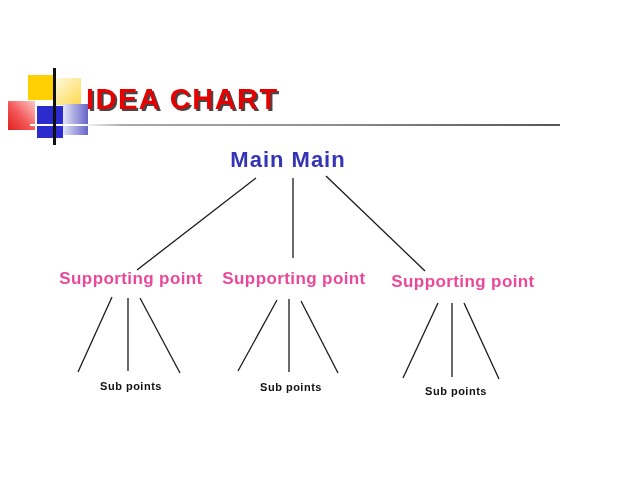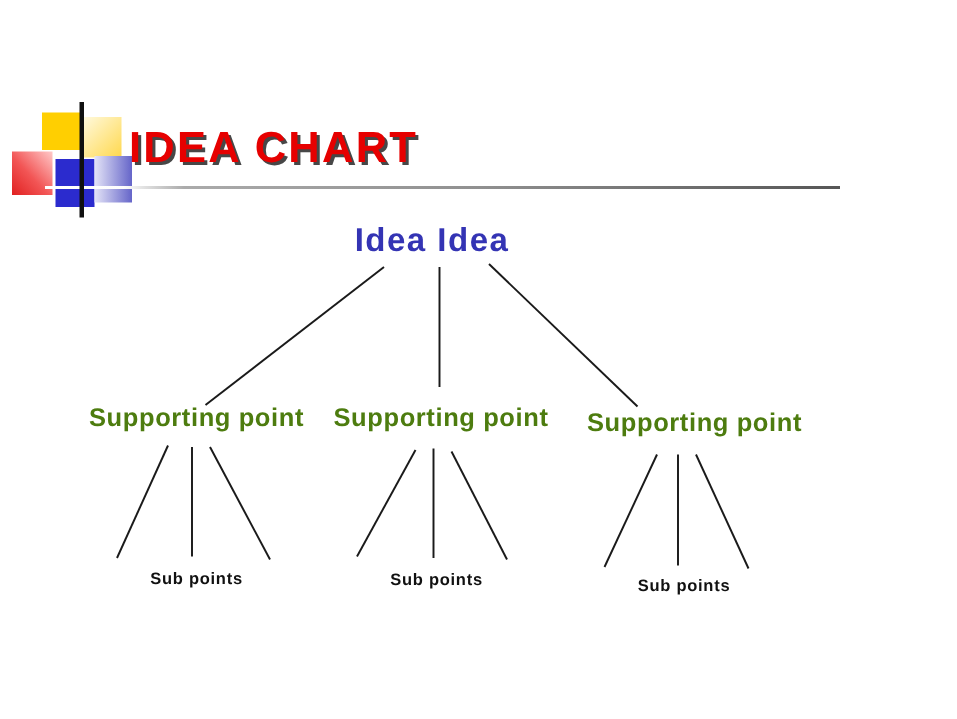--- a/index.html
+++ b/index.html
@@ -57,21 +57,21 @@
     white-space: nowrap;
     font-weight: bold;
     z-index: 4;
   }
   .main-idea {
     left: 288px; top: 147px;
     font-size: 22px;
     letter-spacing: 1px;
     color: #3434B4;
   }
-  .supporting { font-size: 17px; letter-spacing: 0.4px; color: #4d7c0f; }
+  .supporting { font-size: 17px; letter-spacing: 0.4px; color: #ec4899; }
   .sup-1 { left: 131px; top: 269px; }
   .sup-2 { left: 294px; top: 269px; }
   .sup-3 { left: 463px; top: 272px; }
   .subpts { font-size: 11px; letter-spacing: 0.5px; color: #111111; }
   .sub-1 { left: 131px; top: 380px; }
   .sub-2 { left: 291px; top: 381px; }
   .sub-3 { left: 456px; top: 385px; }
 
   .lines-layer {
     position: absolute; left: 0; top: 0; width: 638px; height: 479px;
@@ -109,21 +109,21 @@
 
     <line x1="277" y1="300" x2="238" y2="371"></line>
     <line x1="289" y1="299" x2="289" y2="372"></line>
     <line x1="301" y1="301" x2="338" y2="373"></line>
 
     <line x1="438" y1="303" x2="403" y2="378"></line>
     <line x1="452" y1="303" x2="452" y2="377"></line>
     <line x1="464" y1="303" x2="499" y2="379"></line>
   </svg>
 
-  <div class="lbl main-idea">Idea Idea</div>
+  <div class="lbl main-idea">Main Main</div>
 
   <div class="lbl supporting sup-1">Supporting point</div>
   <div class="lbl supporting sup-2">Supporting point</div>
   <div class="lbl supporting sup-3">Supporting point</div>
 
   <div class="lbl subpts sub-1">Sub points</div>
   <div class="lbl subpts sub-2">Sub points</div>
   <div class="lbl subpts sub-3">Sub points</div>
 
 </div>

